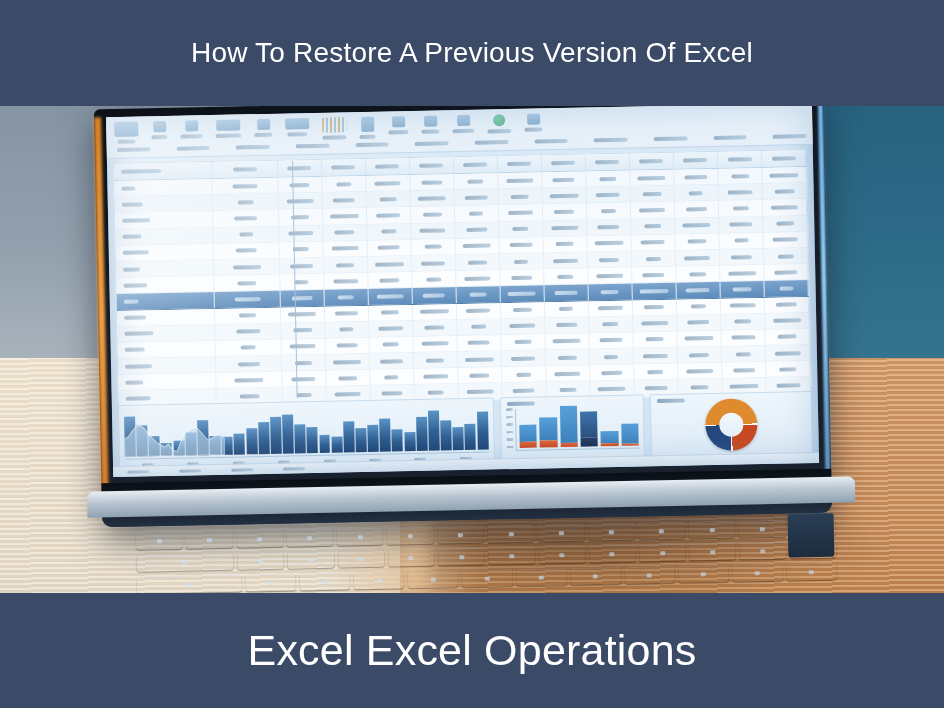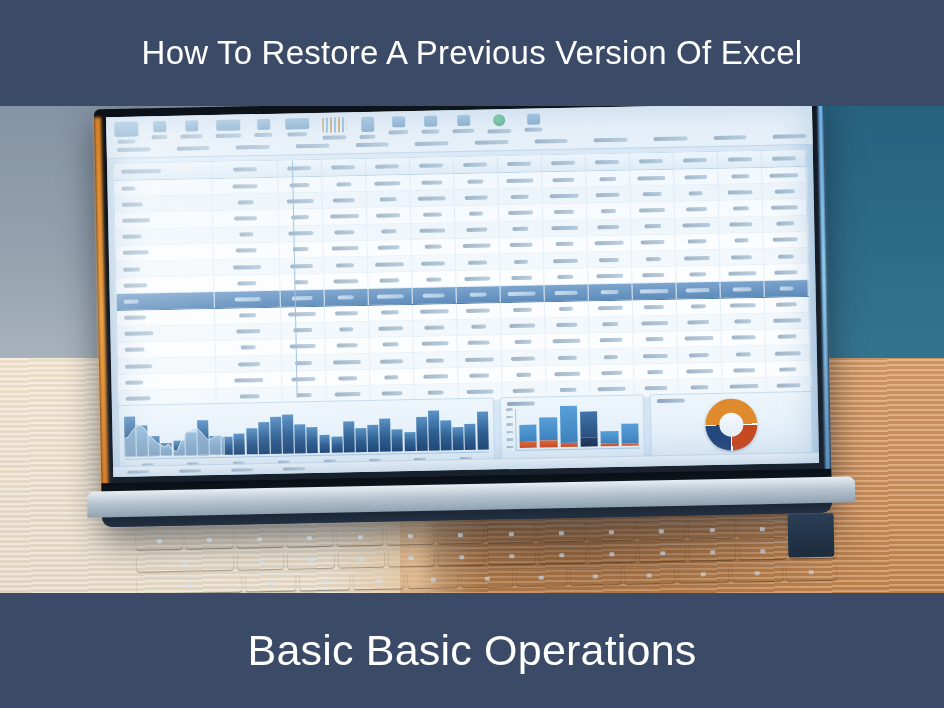--- a/index.html
+++ b/index.html
@@ -20,21 +20,21 @@
   #banner-top { top:0; height:106px; }
   #banner-bottom { top:593px; height:115px; }
 
   .banner-title {
     color:#ffffff;
     text-align:center;
     letter-spacing:0.2px;
     white-space:nowrap;
     font-weight:400;
   }
-  #page-title { font-size:33px; }
+  #page-title { font-size:28px; }
   #footer-title { font-size:43px; }
 
   
   #scene {
     position:absolute; left:0; top:106px;
     width:944px; height:487px;
     overflow:hidden;
     background:#7d90a3;
   }
 
@@ -1316,14 +1316,14 @@
             </div>
           </div>
         <div class="trackpad-hint"></div>
       </div>
     </div>
 
   </div>
 </div>
 
 <div class="banner" id="banner-bottom">
-  <div class="banner-title" id="footer-title">Basic Basic Operations</div>
+  <div class="banner-title" id="footer-title">Excel Excel Operations</div>
 </div>
 
 </body></html>

